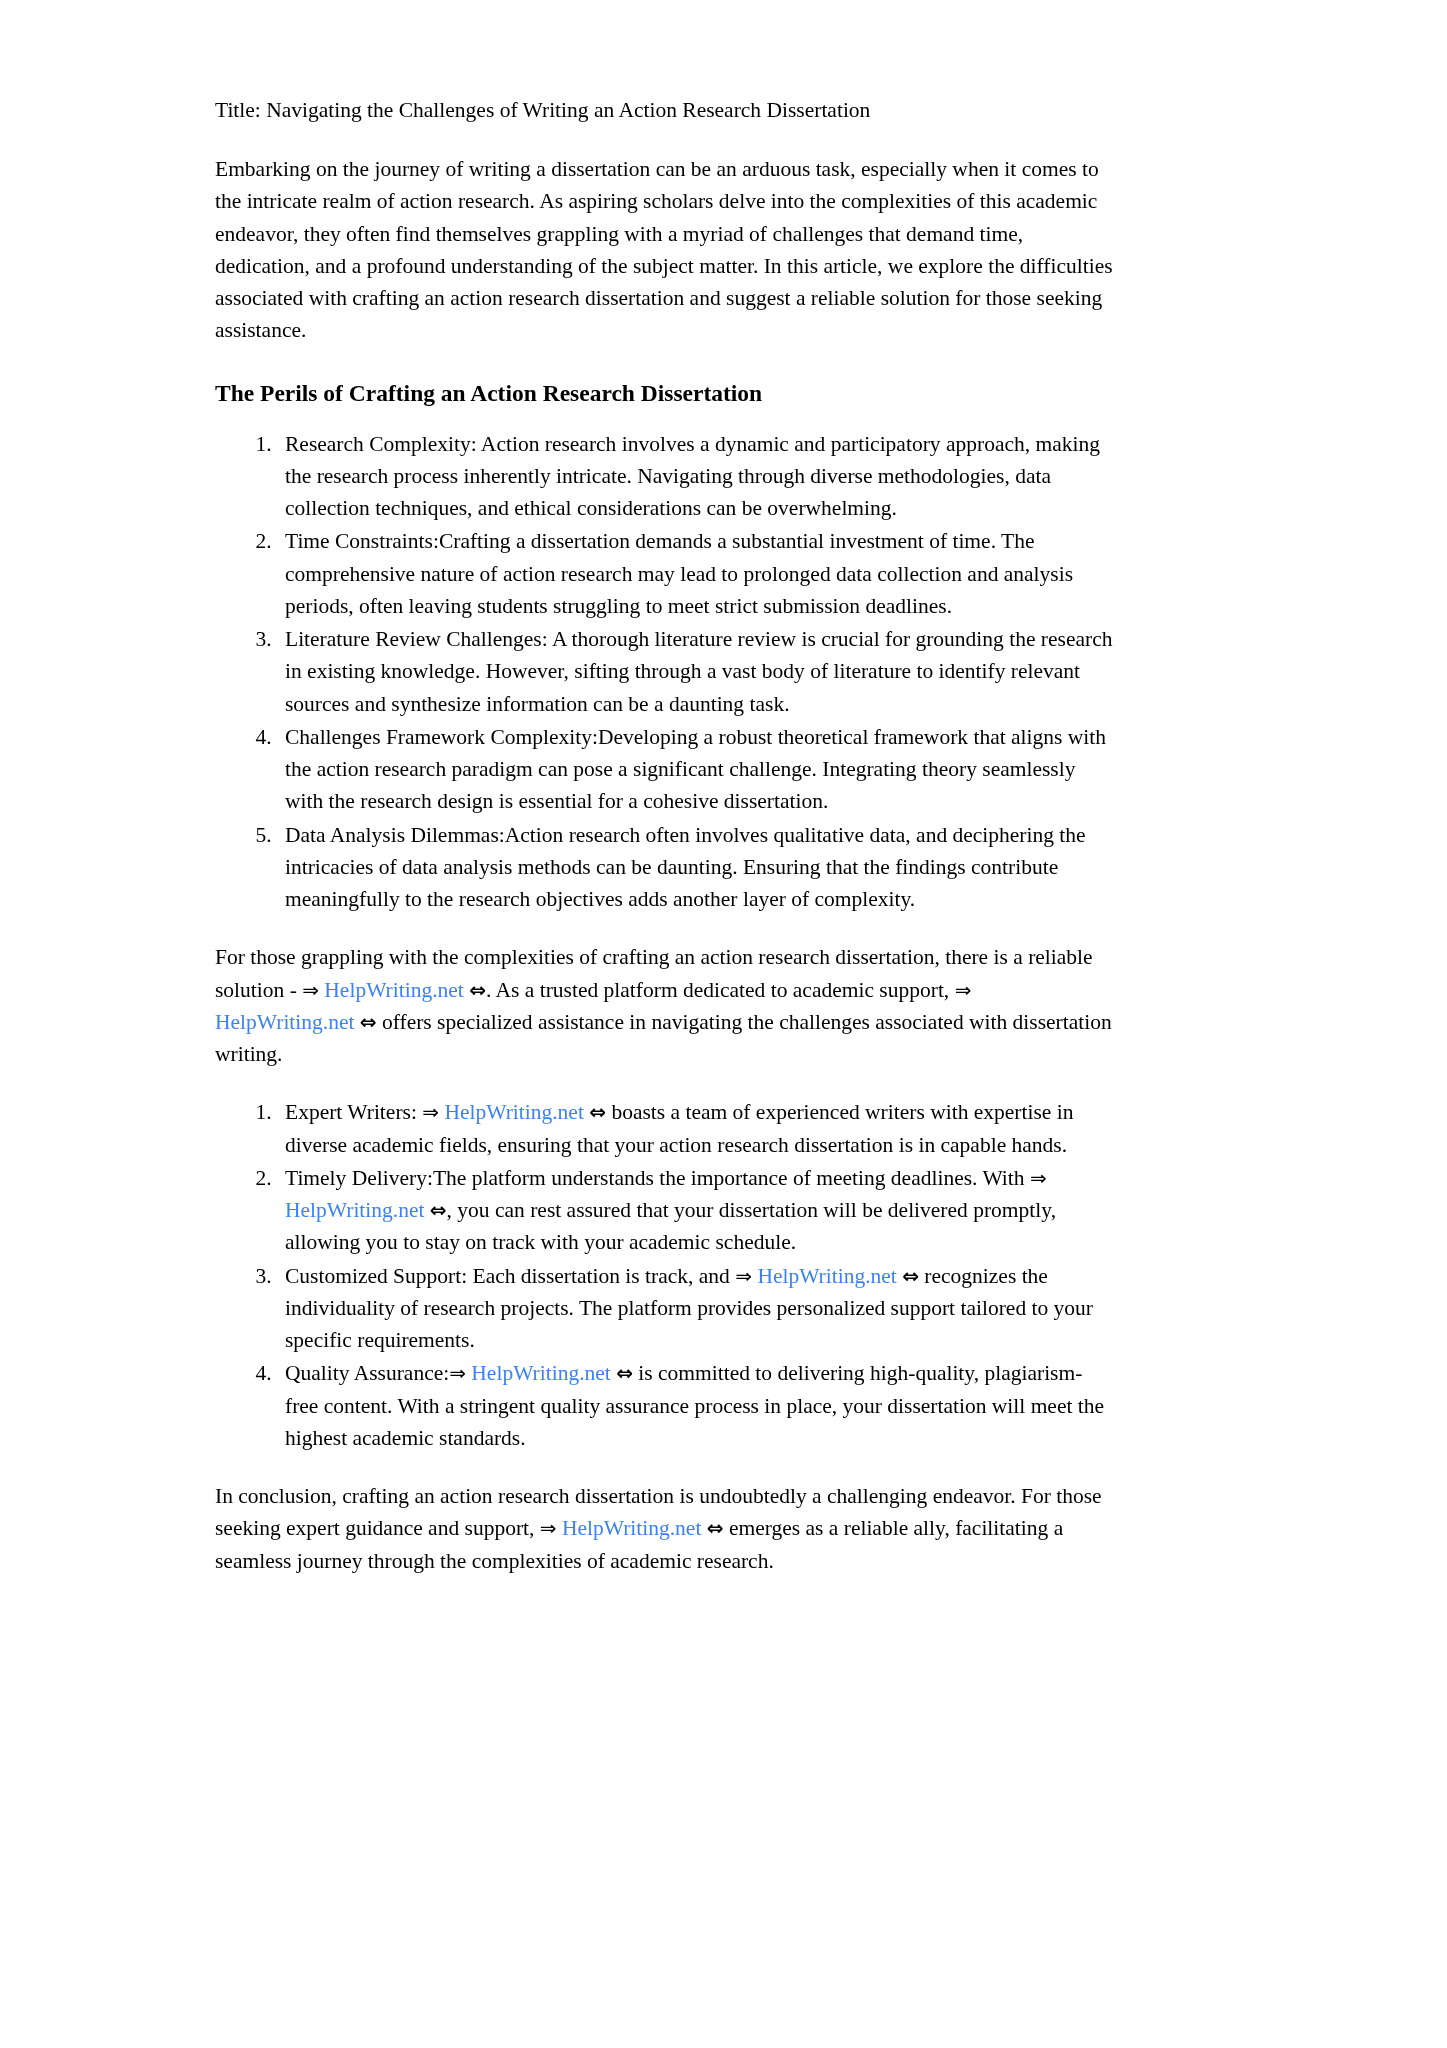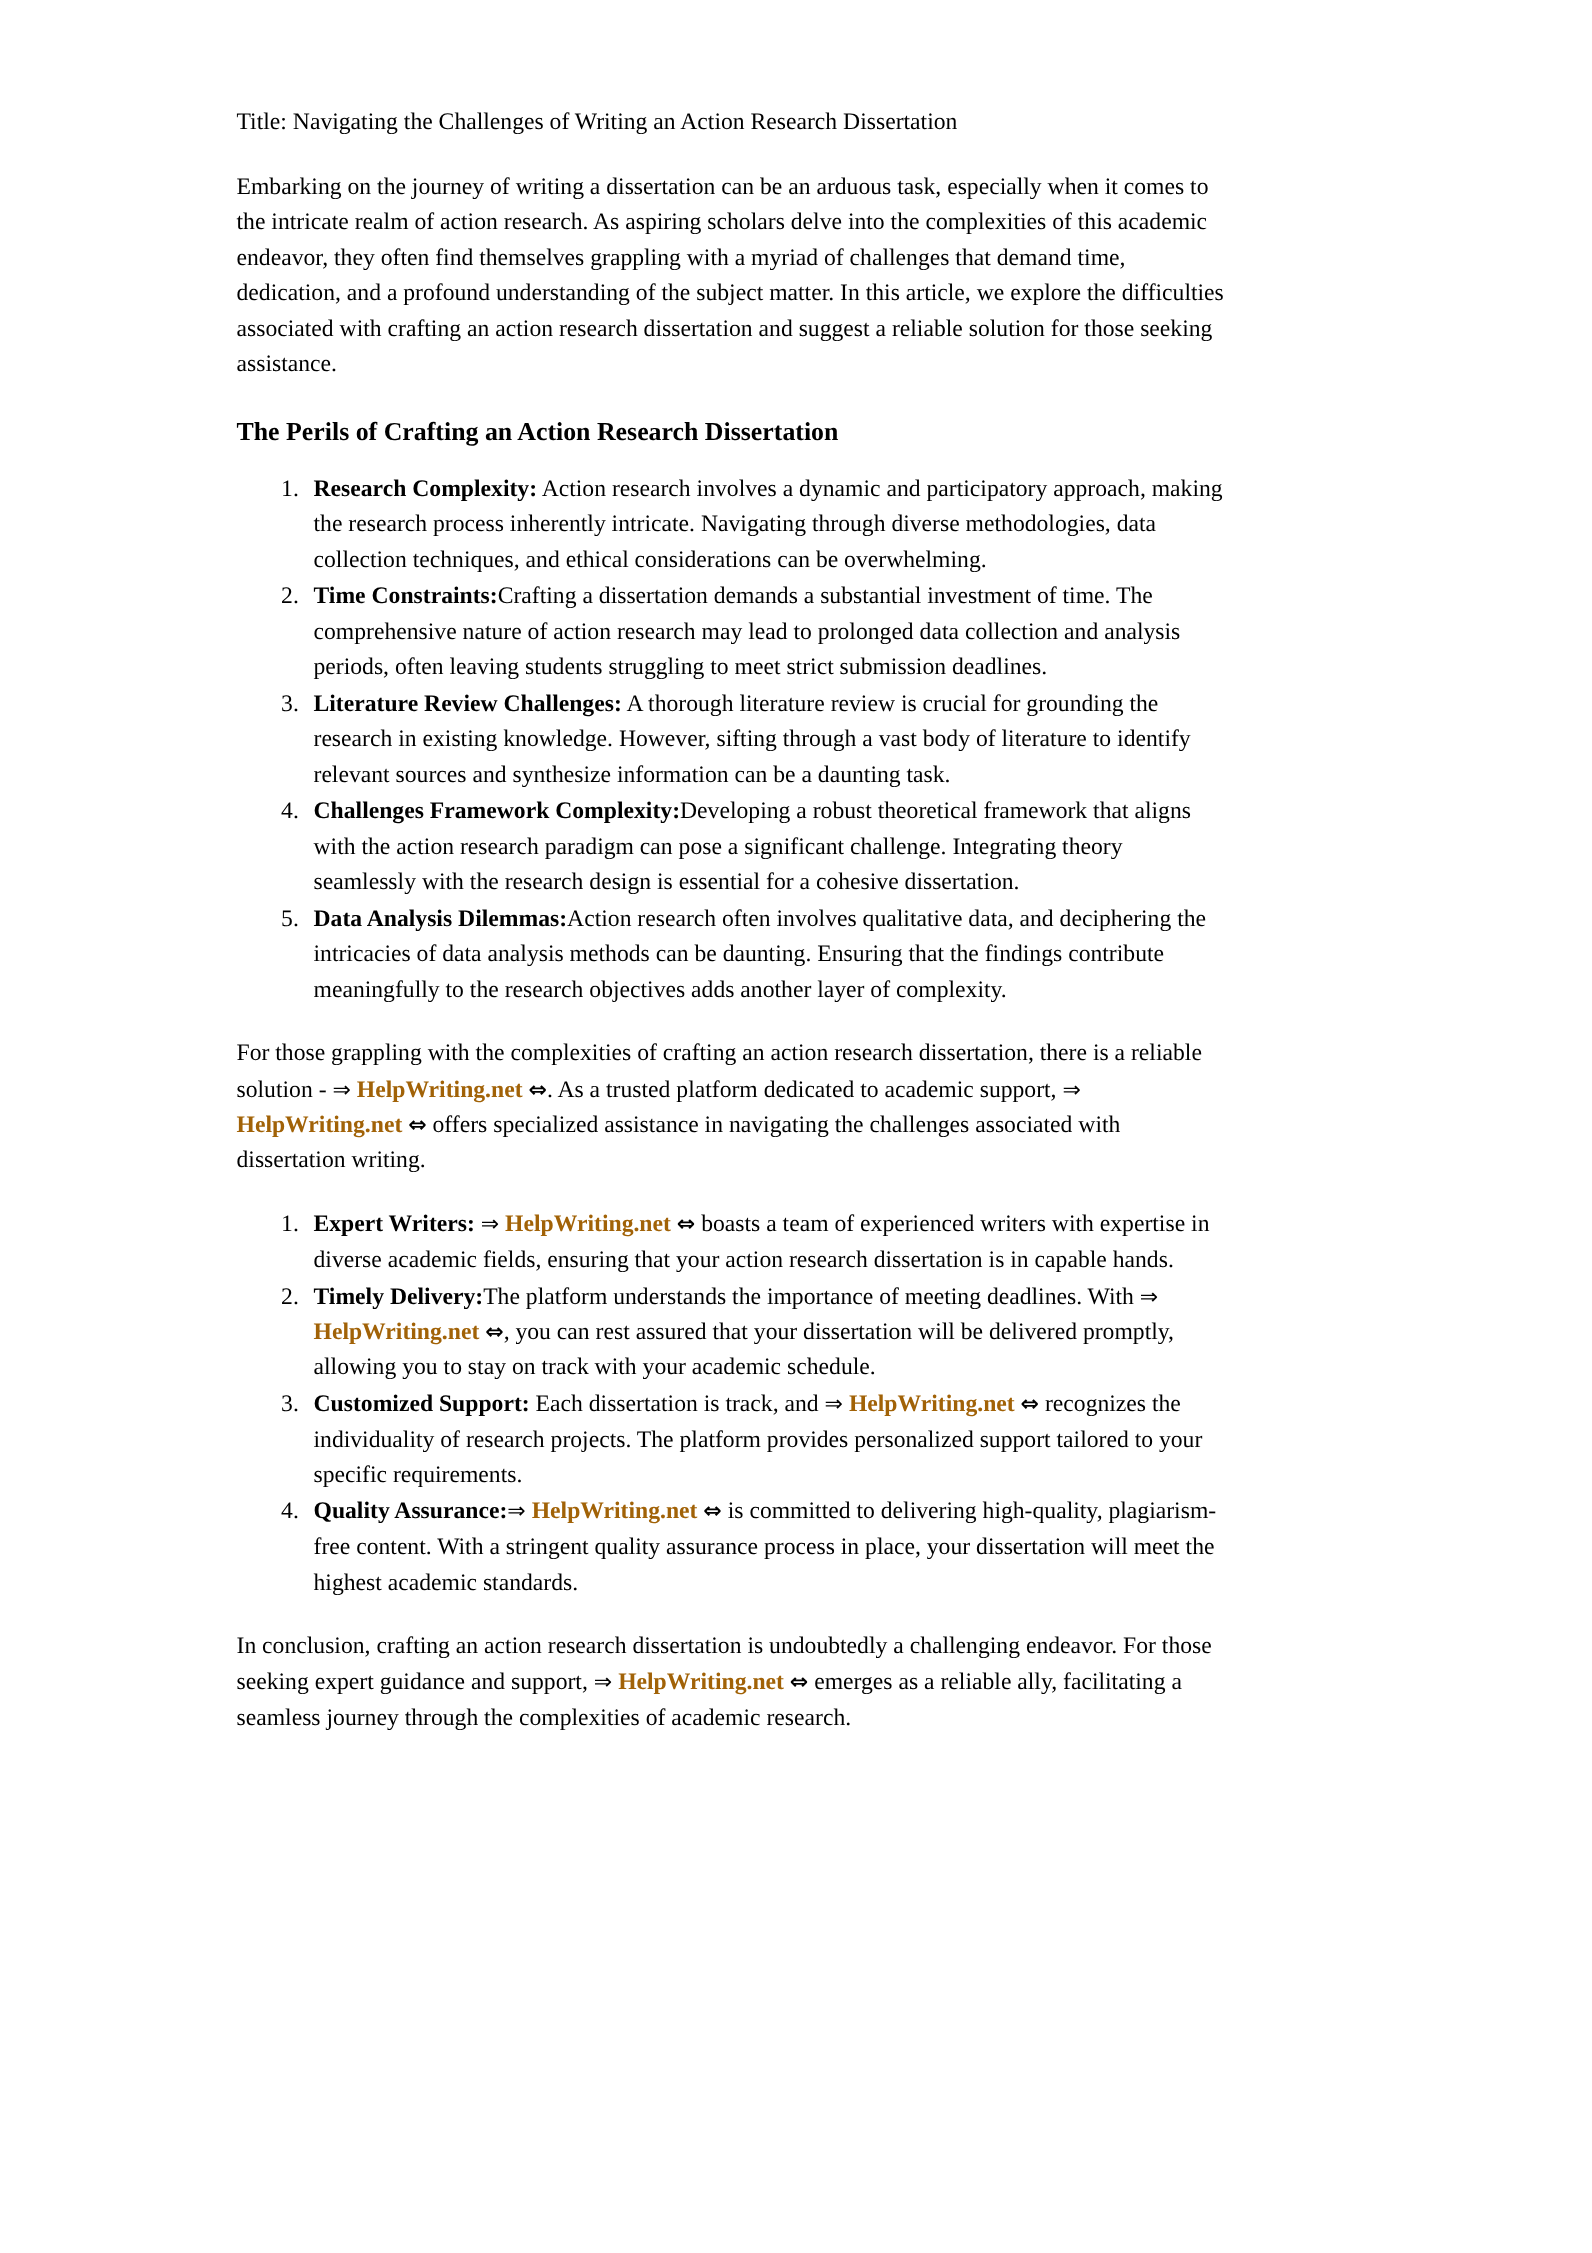--- a/index.html
+++ b/index.html
@@ -47,25 +47,25 @@
     line-height: 1.50;
     margin: 0 0 26px 0;
     padding-left: 62px;
     list-style-position: outside;
   }
   ol.doc-list > li {
     margin: 0 0 1px 0;
     padding-left: 8px;
   }
   .lead {
-    font-weight: bold;
+    font-weight: normal;
   }
   .link {
-    color: #a16207;
-    font-weight: bold;
+    color: #3b82f6;
+    font-weight: normal;
     text-decoration: none;
     cursor: pointer;
   }
   .arrow {
     font-family: "DejaVu Sans", sans-serif;
     font-size: 20px;
     color: #000000;
     font-weight: normal;
   }
   .arrow-bi {

